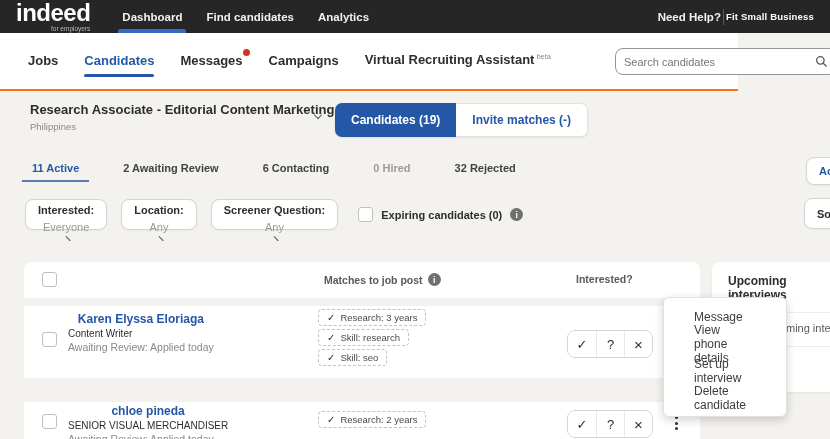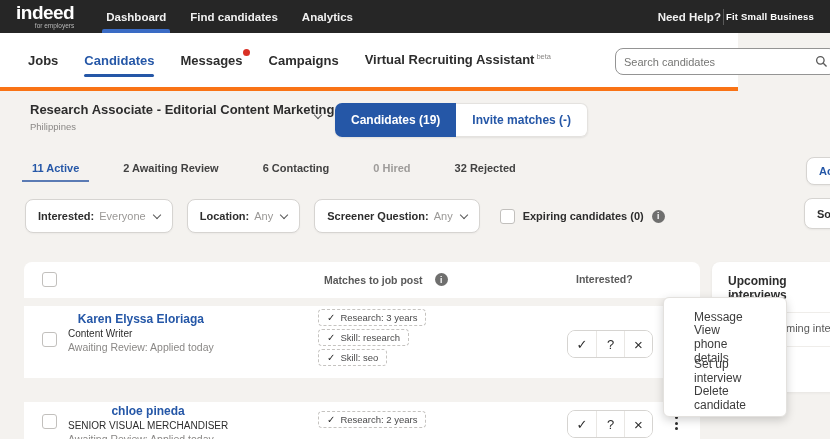--- a/index.html
+++ b/index.html
@@ -4,34 +4,34 @@
 <style>
   * { margin:0; padding:0; box-sizing:border-box; }
   html,body { width:830px; height:439px; overflow:hidden; }
   body { font-family:"Liberation Sans", sans-serif; background:#f4f2ef; position:relative; }
   .screen { position:absolute; inset:0; width:830px; height:439px; overflow:hidden; }
 
   
   .topnav { position:absolute; left:0; top:0; width:830px; height:33px; background:#262626;
             display:flex; align-items:center; padding:0 16px; }
   .logo { display:flex; flex-direction:column; align-items:flex-end; margin-right:20px; line-height:1; cursor:pointer; }
-  .logo .word { color:#fff; font-weight:bold; font-size:19px; letter-spacing:-0.5px; }
+  .logo .word { color:#fff; font-weight:bold; font-size:24px; letter-spacing:-0.5px; }
   .logo .sub  { color:#b9b9b9; font-size:6.5px; margin-top:1px; }
   .tn-item { color:#f1f1f1; font-size:11.5px; font-weight:bold; padding:0 12px; height:33px;
              display:flex; align-items:center; cursor:pointer; position:relative; }
   .tn-item.active::after { content:""; position:absolute; left:8px; right:8px; bottom:0; height:4px;
              background:#3a6bc4; border-radius:2px 2px 0 0; }
   .tn-right { margin-left:auto; display:flex; align-items:center; gap:2px; }
   .tn-help { color:#f1f1f1; font-size:11.5px; font-weight:bold; cursor:pointer; }
   .tn-sep { width:1px; height:16px; background:#5a5a5a; }
   .tn-brand { color:#fff; font-size:9.5px; font-weight:bold; letter-spacing:0.2px; }
 
   
   .header { position:absolute; left:0; top:33px; width:738px; height:58px; background:#fff;
-            border-bottom:4px solid #f97316; }
+            border-bottom:2px solid #f97316; }
   .hdr-tabs { position:absolute; left:28px; top:0; height:58px; display:flex; align-items:center; gap:26px; }
   .hdr-tab { font-size:13px; font-weight:bold; color:#2d2d2d; cursor:pointer; position:relative; padding:10px 0 14px; }
   .hdr-tab.active { color:#2557a7; }
   .hdr-tab.active::after { content:""; position:absolute; left:0; right:0; bottom:5px; height:3px;
             background:#2557a7; border-radius:2px; }
   .dot { position:absolute; top:6px; right:-7px; width:7px; height:7px; border-radius:50%; background:#d93025; }
   sup.beta { font-size:7.5px; color:#8a8886; font-weight:normal; margin-left:2px; }
   .search-wrap { position:absolute; left:615px; top:15px; width:222px; height:27px; background:#fff;
             border:1px solid #949494; border-radius:8px; display:flex; align-items:center; padding:0 8px; }
   .search-wrap input { border:none; outline:none; flex:1; font-size:11px; color:#2d2d2d;
@@ -62,37 +62,37 @@
   .st-tab.muted { color:#9d9b99; }
 
   .edge-btn { position:absolute; background:#fff; border:1px solid #d6d4d1; border-radius:8px 0 0 8px;
               display:flex; align-items:center; padding:0 12px; cursor:pointer; box-shadow:0 1px 2px rgba(0,0,0,0.05); }
   .actions-btn { left:806px; top:157px; width:60px; height:28px; color:#2557a7; font-weight:bold; font-size:11px; }
   .sort-btn { left:804px; top:198px; width:60px; height:31px; color:#2d2d2d; font-weight:bold; font-size:11px; }
 
   
   .filters { position:absolute; left:25px; top:199px; display:flex; gap:14px; align-items:center; }
   .pill { background:#fff; border:1px solid #d6d4d1; border-radius:8px; height:31px; display:flex;
-          align-items:center; gap:5px; padding:16px 12px; cursor:pointer; box-shadow:0 1px 2px rgba(0,0,0,0.04); }
+          align-items:center; gap:5px; padding:4px 12px; cursor:pointer; box-shadow:0 1px 2px rgba(0,0,0,0.04);flex-direction:column; }
   .pill .lbl { font-size:11px; font-weight:bold; color:#2d2d2d; }
   .pill .val { font-size:11px; color:#9a9896; }
   .pill .chev { margin-left:3px; margin-bottom:2px; }
   .checkline { display:flex; align-items:center; gap:8px; margin-left:6px; }
   .checkbox { width:15px; height:15px; border:1.5px solid #c2c0bd; border-radius:3px; background:#fff; cursor:pointer; }
   .checkline .lbl { font-size:11px; font-weight:bold; color:#2d2d2d; }
   .info-i { width:13px; height:13px; border-radius:50%; background:#6f6f6e; color:#fff; font-size:8.5px;
             font-weight:bold; display:inline-flex; align-items:center; justify-content:center; cursor:pointer;
             font-style:normal; }
 
   
   .thead { position:absolute; left:24px; top:262px; width:676px; height:36px; background:#fff;
            border-radius:8px 8px 0 0; }
   .thead .checkbox { position:absolute; left:18px; top:10px; }
   .th-matches { position:absolute; left:300px; top:11px; font-size:10.5px; font-weight:bold; color:#595959;
-           display:flex; align-items:center; gap:12px; }
+           display:flex; align-items:center; gap:5px; }
   .th-interested { position:absolute; left:552px; top:11px; font-size:10.5px; font-weight:bold; color:#595959; }
 
   .row { position:absolute; left:24px; width:676px; background:#fff; }
   .row1 { top:306px; height:72px; }
   .row2 { top:402px; height:70px; }
   .row .checkbox { position:absolute; left:18px; }
   .cand { position:absolute; left:44px; }
   .cand .name { font-size:12px; font-weight:bold; color:#2557a7; cursor:pointer;text-align:center; }
   .cand .role { font-size:10px; color:#2d2d2d; margin-top:2px; }
   .cand .stat { font-size:10.5px; color:#8a8886; margin-top:2px; }

